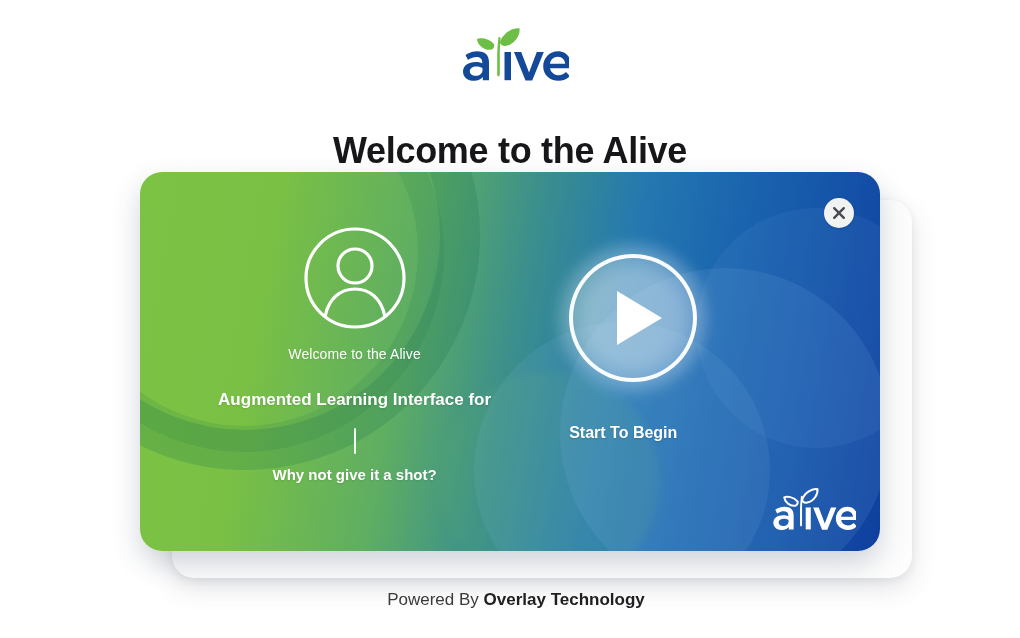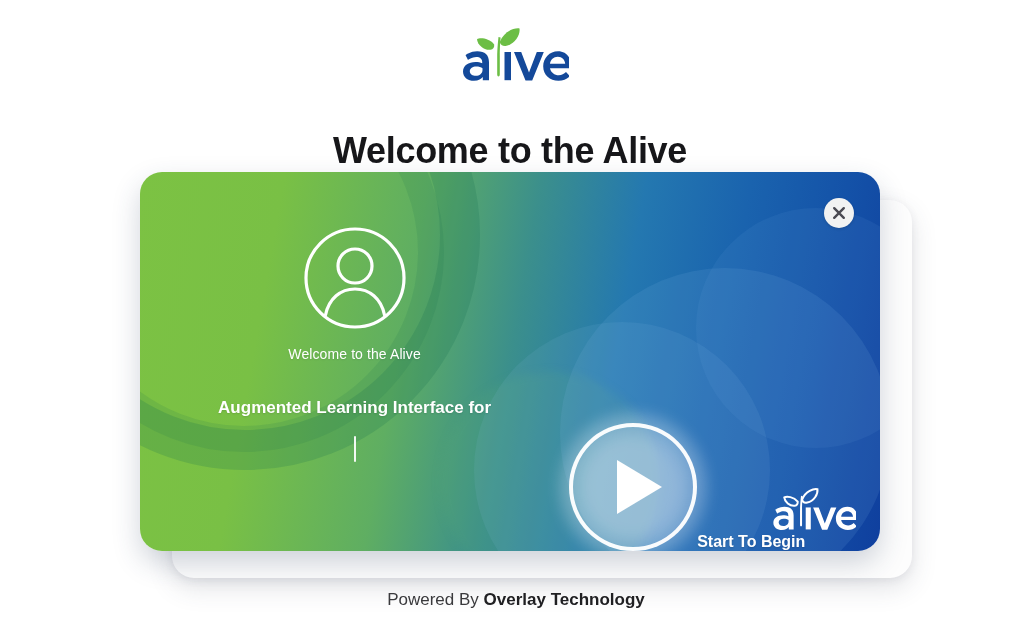--- a/index.html
+++ b/index.html
@@ -171,37 +171,37 @@
     flex: 0 0 58%;
     display: flex;
     flex-direction: column;
     align-items: center;
     padding-top: 54px;
   }
   .pane-right {
     flex: 1;
     position: relative;
     display: flex;
-    flex-direction: row;
-    align-items: flex-end;
-    padding-top: 39px;
+    flex-direction: column;
+    align-items: flex-start;
+    padding-top: 82px;
   }
 
   .avatar-icon { display: block; }
 
   .welcome-small {
     margin-top: 16px;
     color: #ffffff;
     font-size: 14px;
     font-weight: 400;
     letter-spacing: 0.1px;
     text-shadow: 0 1px 2px rgba(0,0,0,0.10);
   }
   .headline {
-    margin-top: 32px;
+    margin-top: 24px;
     color: #ffffff;
     font-size: 17px;
     font-weight: 700;
     line-height: 1.65;
     text-align: center;
     max-width: 330px;
     text-shadow: 0 1px 2px rgba(0,0,0,0.12);
   }
   .divider-vert {
     margin-top: 14px;
@@ -343,20 +343,21 @@
           </svg>
 
           <div class="welcome-small">Welcome to the Alive</div>
 
           <div class="headline">
             <span>Augmented Learning Interface for</span><br>
           </div>
 
           <div class="divider-vert"></div>
 
+          <div class="tagline">Why not give it a shot?</div>
         </div>
 
         <div class="pane-right">
           <div class="play-wrap">
             <div class="play-glow"></div>
             <div class="play-ring">
               <div class="play-tri"></div>
             </div>
           </div>
           <div class="start-label">Start To Begin</div>

